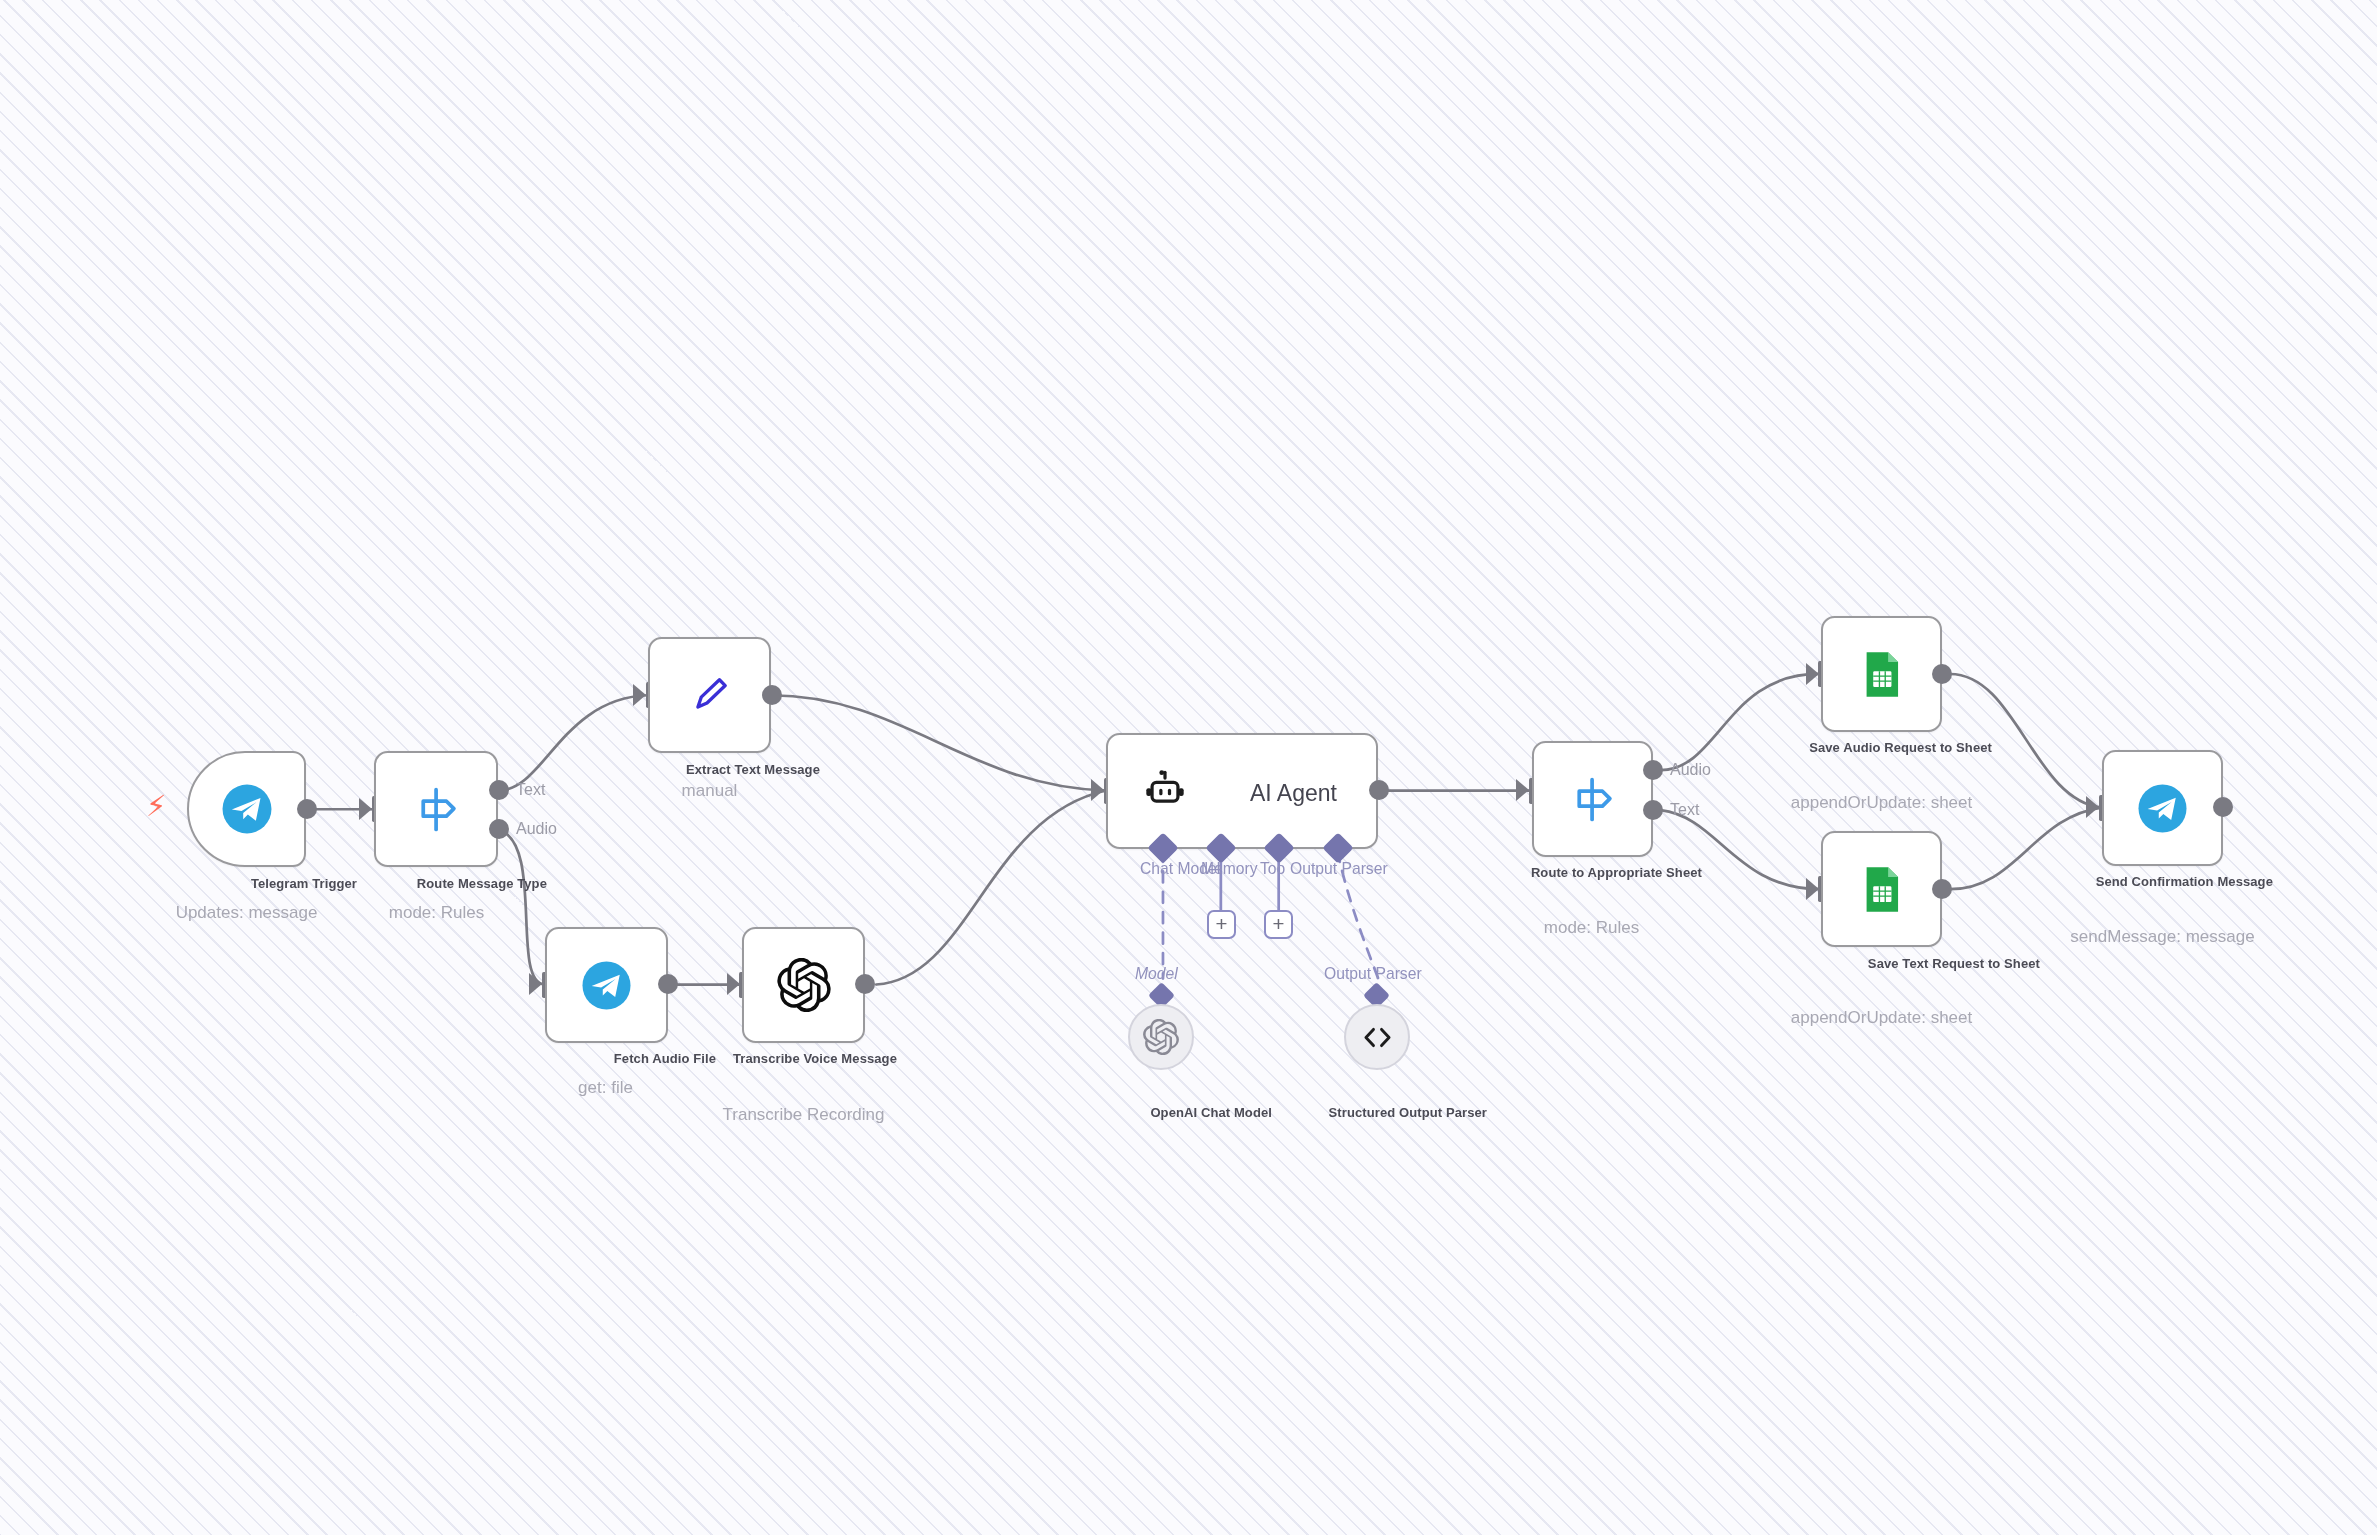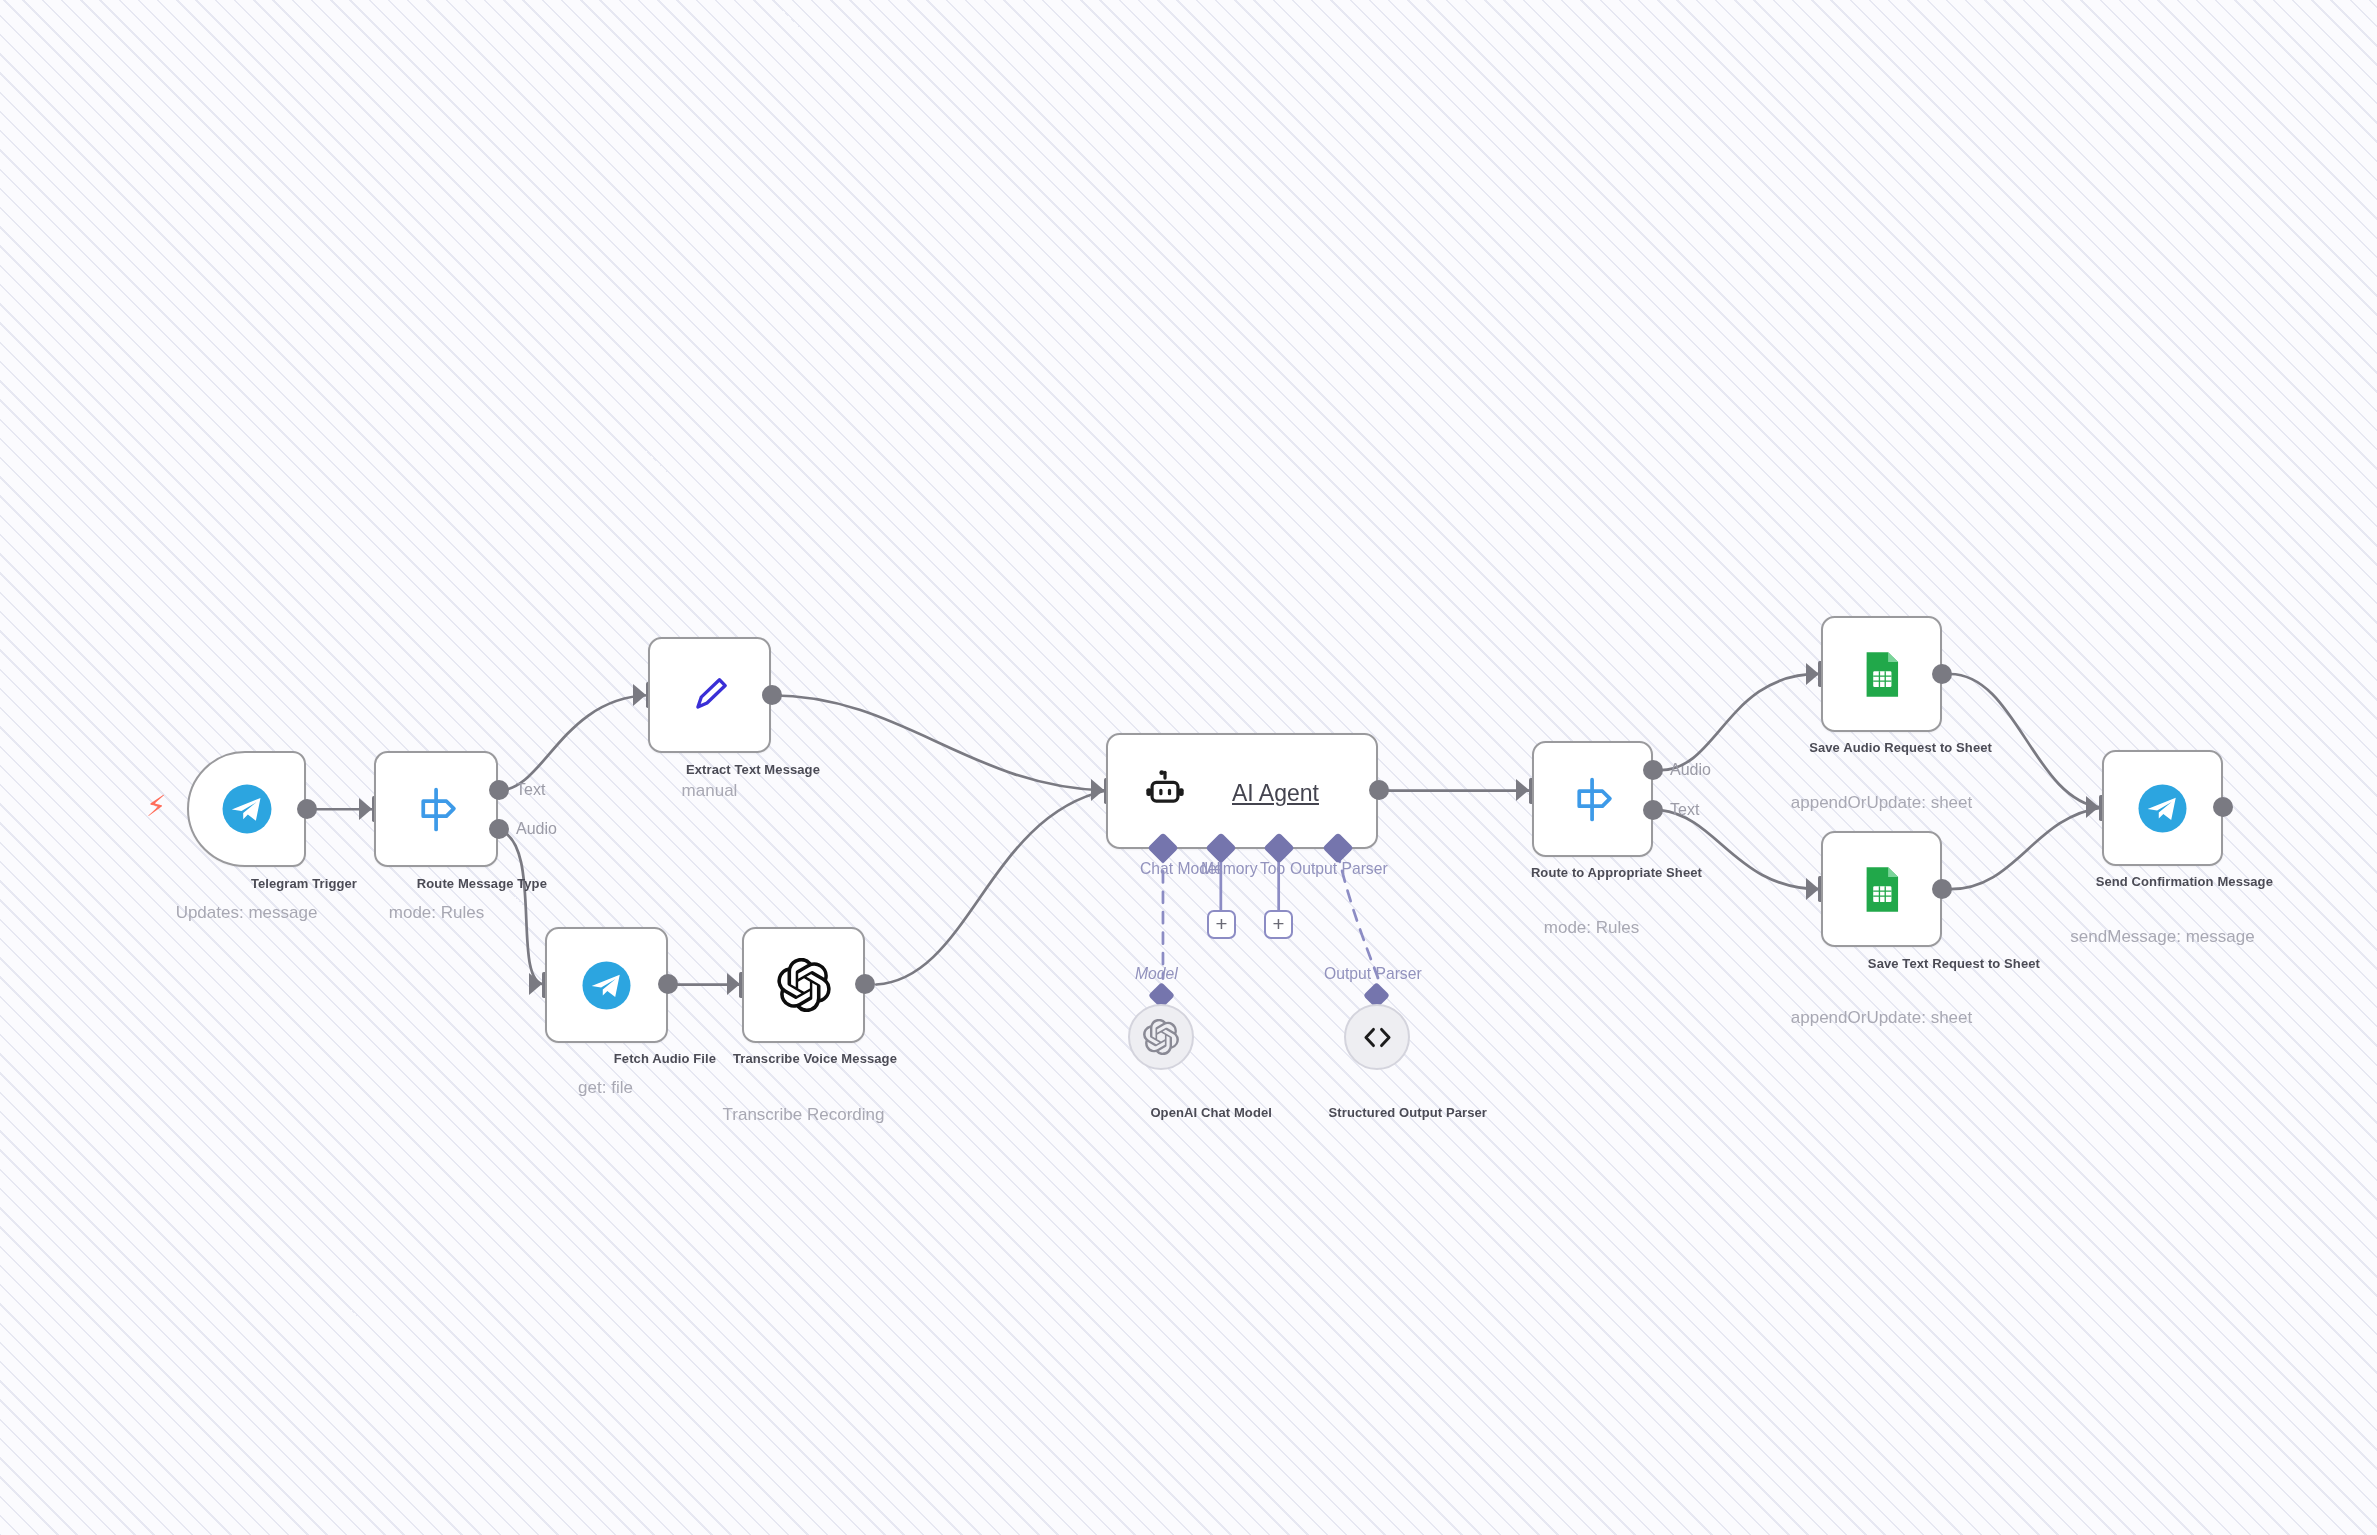--- a/index.html
+++ b/index.html
@@ -207,21 +207,21 @@
   <div class="node wide" style="left:1106px;top:733px;width:272px;height:116px;">
     <svg class="icon" style="margin-left:34px" width="46" height="46" viewBox="0 0 64 64">
       <path d="M32 6 L32 14" stroke="#1c1c1c" stroke-width="4.5" stroke-linecap="round"></path>
       <circle cx="27.5" cy="6.5" r="3.4" fill="#1c1c1c"></circle>
       <rect x="14" y="20" width="36" height="26" rx="6" stroke="#1c1c1c" stroke-width="4.5" fill="none"></rect>
       <rect x="6" y="28" width="7" height="11" rx="3" fill="#1c1c1c"></rect>
       <rect x="51" y="28" width="7" height="11" rx="3" fill="#1c1c1c"></rect>
       <rect x="24" y="29" width="4.5" height="9" rx="2.2" fill="#1c1c1c"></rect>
       <rect x="36" y="29" width="4.5" height="9" rx="2.2" fill="#1c1c1c"></rect>
     </svg>
-    <span class="agent-title" style="left:124px;top:45px;text-decoration:underline;">AI Agent</span>
+    <span class="agent-title" style="left:142px;top:45px;">AI Agent</span>
   </div>
   <div class="port-out" style="left:1369px;top:780px;"></div>
 
   <div class="diamond" style="left:1152px;top:837px;"></div>
   <div class="sublabel" style="left:1116px;top:860px;margin-left:24px;">Chat Model</div>
 
   <div class="diamond" style="left:1210px;top:837px;"></div>
   <div class="sublabel" style="left:1201px;top:860px;">Memory</div>
   <div class="plusbtn" style="left:1207px;top:910px;">+</div>
 

